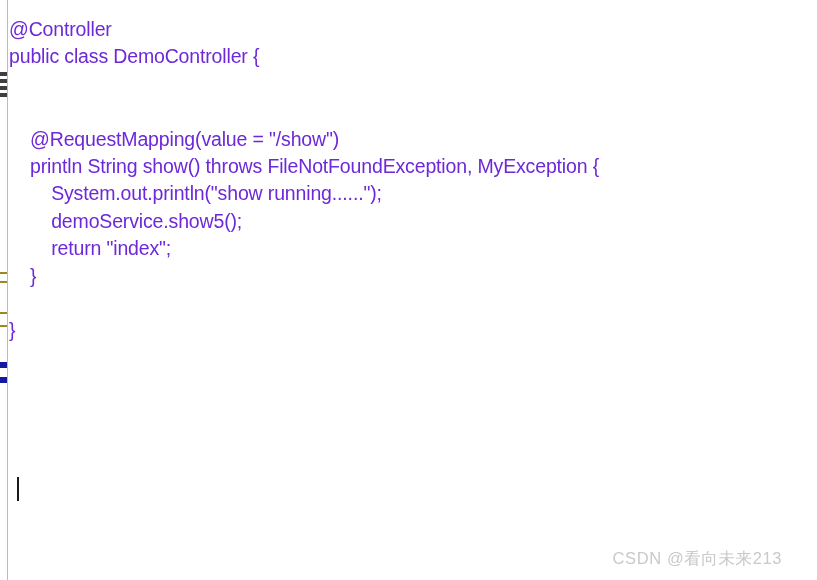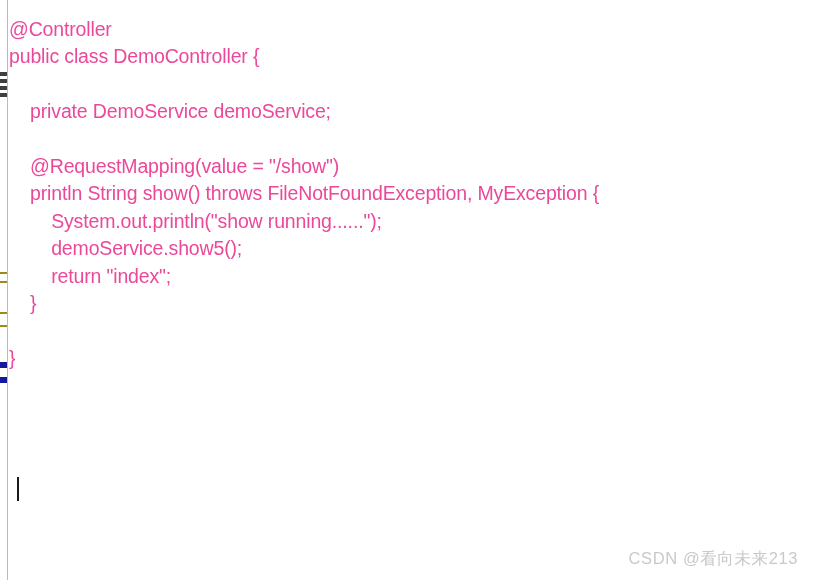--- a/index.html
+++ b/index.html
@@ -53,40 +53,40 @@
     position: absolute;
     left: 9px;
     top: 16px;
     width: 800px;
   }
   .code-line {
     height: 27.4px;
     line-height: 27.4px;
     font-family: "Liberation Sans", sans-serif;
     font-size: 19.5px;
-    color: #ec4899;
+    color: #6d28d9;
     white-space: pre;
     letter-spacing: -0.15px;
   }
   .code-line.blank {
     color: transparent;
   }
 
   
   #caret {
     position: absolute;
     width: 1.6px;
     height: 24px;
     background: #1a1a1a;
   }
 
   
   #watermark {
     position: absolute;
-    right: 19px;
+    right: 35px;
     bottom: 10px;
     font-family: "Liberation Sans", sans-serif;
     font-size: 16.5px;
     color: #c9c9c9;
     letter-spacing: 0.6px;
     white-space: nowrap;
     user-select: none;
   }
 </style>
 </head>
@@ -107,21 +107,20 @@
         <div class="gutter-mark" style="top: 362px; height: 6px; background: rgb(20, 24, 158);"></div>
         <div class="gutter-mark" style="top: 377px; height: 6px; background: rgb(20, 24, 158);"></div>
       </div>
   </div>
   <div id="gutter-rule"></div>
 
   <div id="code">
       <div class="code-line">@Controller</div>
       <div class="code-line">public class DemoController {</div>
       <div class="code-line blank"></div>
-      <div class="code-line">    private DemoService demoService;</div>
       <div class="code-line blank"></div>
       <div class="code-line">    @RequestMapping(value = "/show")</div>
       <div class="code-line">    println String show() throws FileNotFoundException, MyException {</div>
       <div class="code-line">        System.out.println("show running......");</div>
       <div class="code-line">        demoService.show5();</div>
       <div class="code-line">        return "index";</div>
       <div class="code-line">    }</div>
       <div class="code-line blank"></div>
       <div class="code-line">}</div>
     </div>

